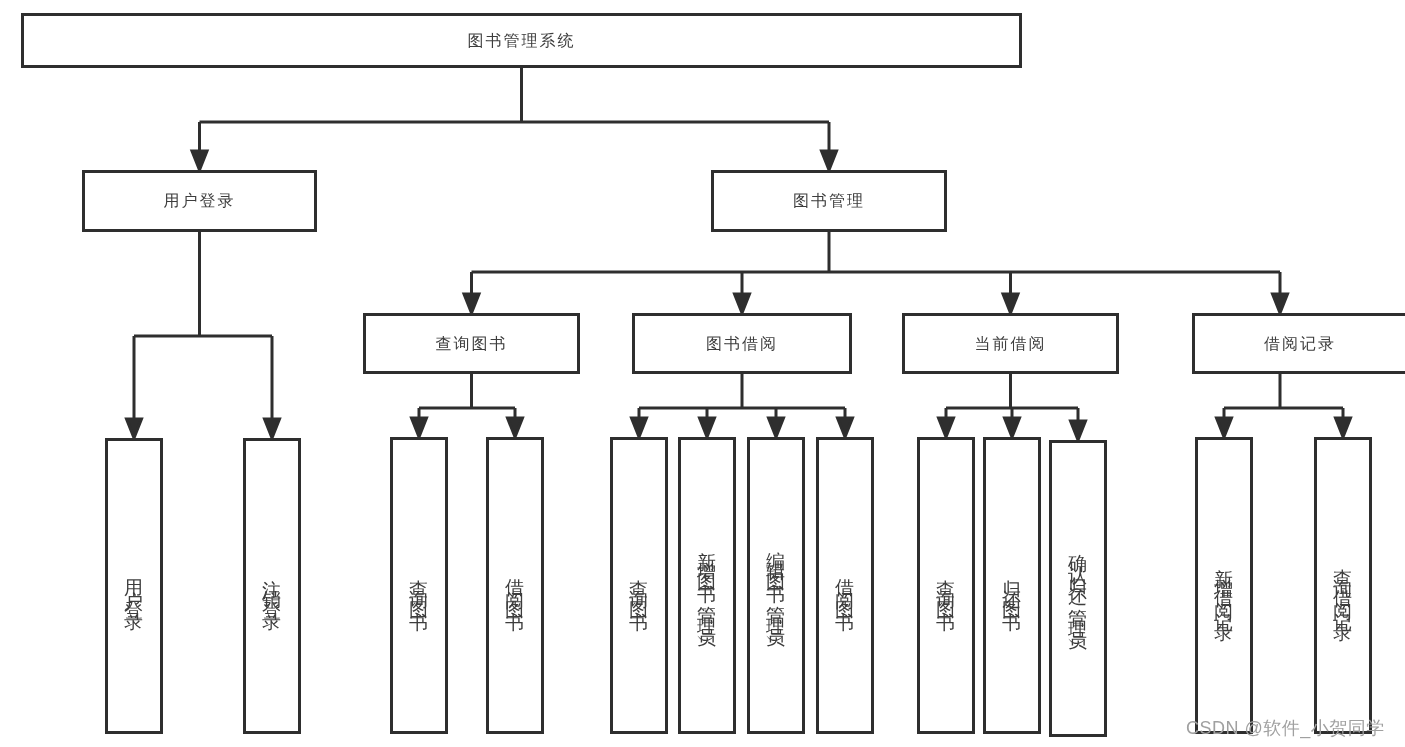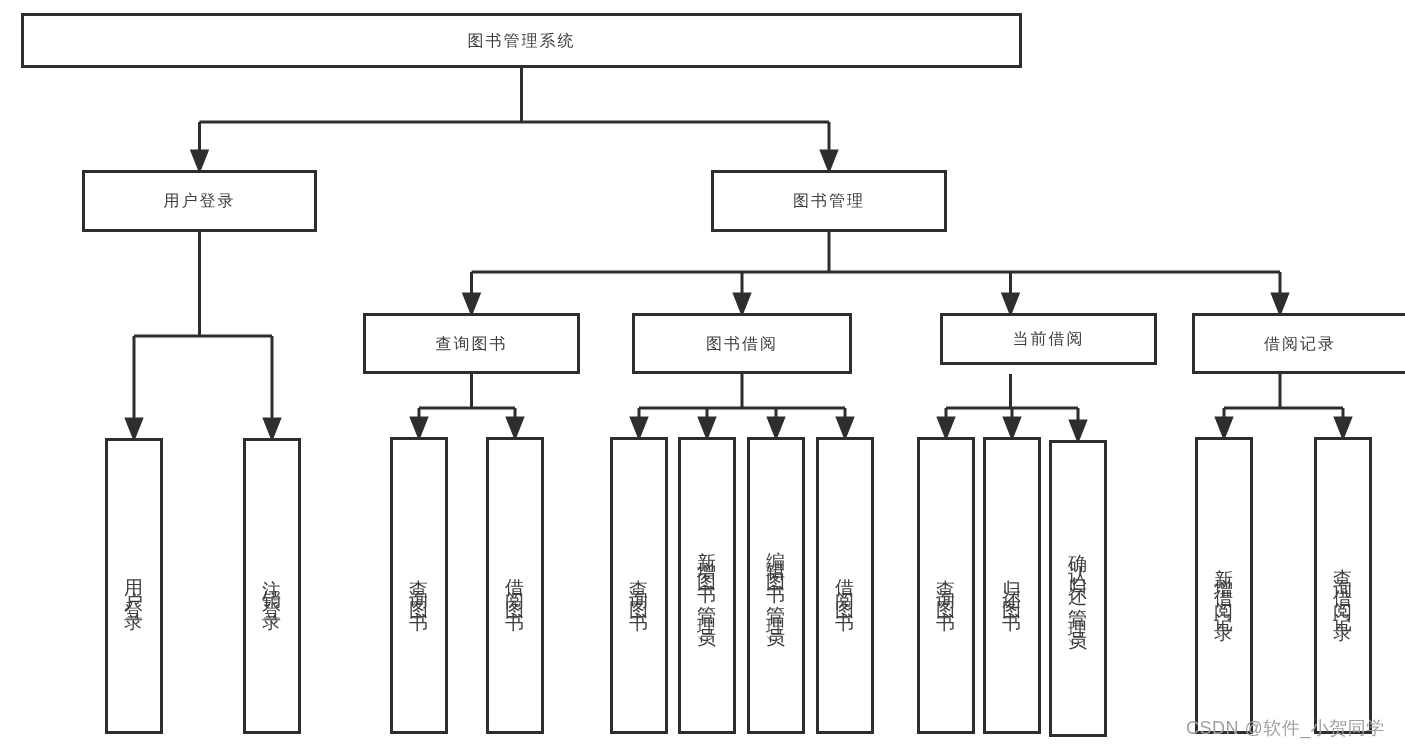--- a/index.html
+++ b/index.html
@@ -89,21 +89,21 @@
   <div class="node hlabel" style="left:711px;top:170px;width:236px;height:62px;">
     <span>图书管理</span>
   </div>
 
   <div class="node hlabel" style="left:363px;top:313px;width:217px;height:61px;">
     <span>查询图书</span>
   </div>
   <div class="node hlabel" style="left:632px;top:313px;width:220px;height:61px;">
     <span>图书借阅</span>
   </div>
-  <div class="node hlabel" style="left:902px;top:313px;width:217px;height:52px;margin-left:38px;">
+  <div class="node hlabel" style="left:902px;top:313px;width:217px;height:61px;">
     <span>当前借阅</span>
   </div>
   <div class="node hlabel" style="left:1172px;top:313px;width:216px;height:61px;margin-left:20px;">
     <span>借阅记录</span>
   </div>
 
   <div class="node vbox" style="left:105px;top:438px;width:58px;height:296px;">
     <span>用户登录</span>
   </div>
   <div class="node vbox" style="left:243px;top:438px;width:58px;height:296px;">

